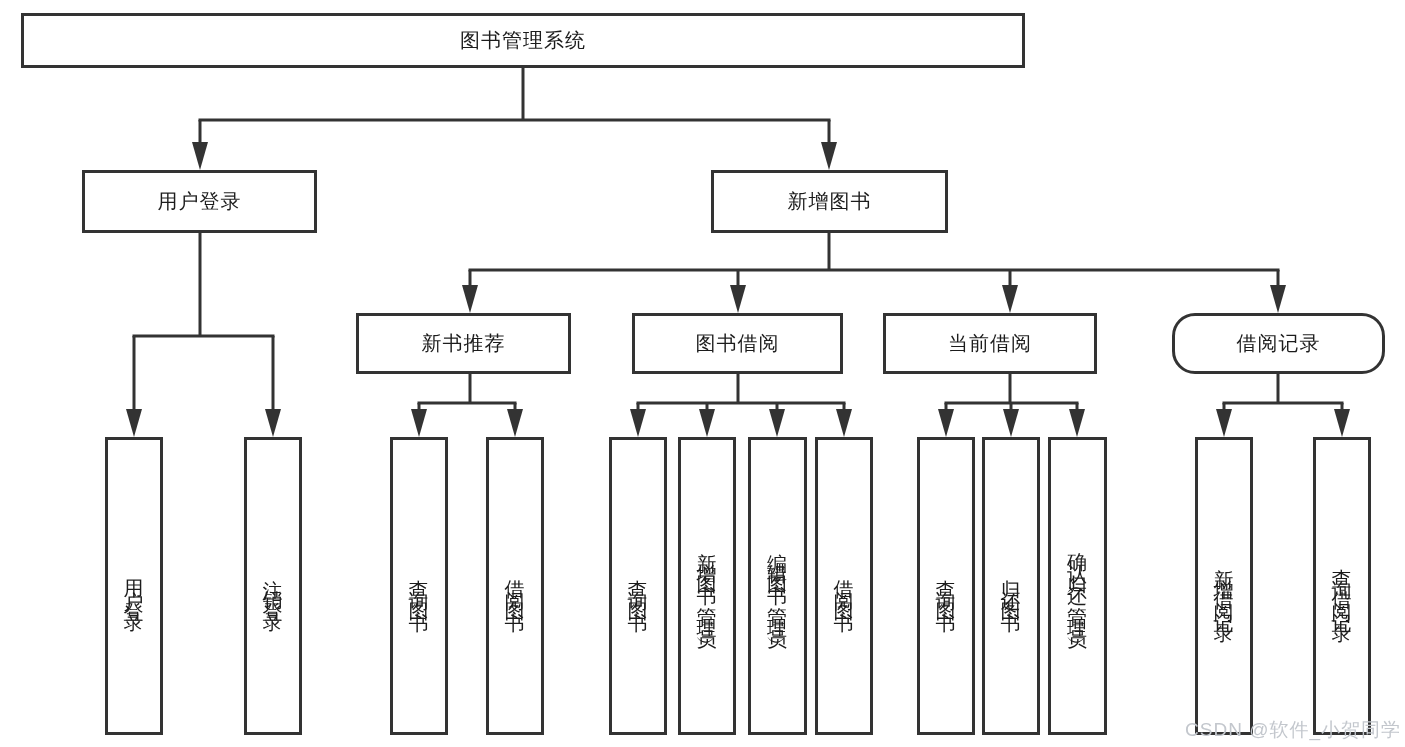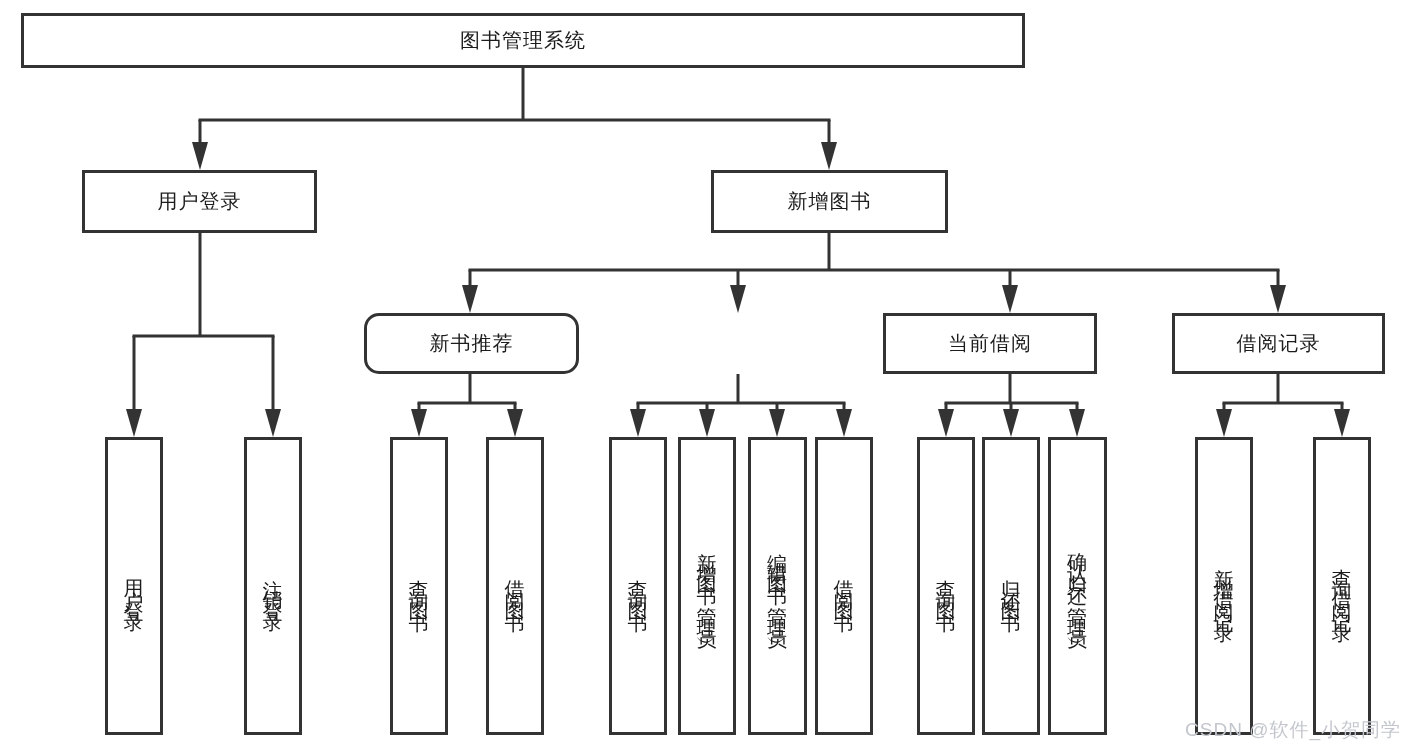--- a/index.html
+++ b/index.html
@@ -120,23 +120,24 @@
       <polygon points="1216,409 1232,409 1224,437"></polygon>
       <polygon points="1334,409 1350,409 1342,437"></polygon>
     </g>
   </svg>
 
   <div class="node" style="left:21px; top:13px; width:1004px; height:55px;">图书管理系统</div>
 
   <div class="node" style="left:82px; top:170px; width:235px; height:63px;">用户登录</div>
   <div class="node" style="left:711px; top:170px; width:237px; height:63px;">新增图书</div>
 
-  <div class="node" style="left:364px; top:313px; width:215px; height:61px;border-radius:15px;">新书推荐</div>
+  <div class="node" style="left:356px; top:313px; width:215px; height:61px;">新书推荐</div>
+  <div class="node" style="left:632px; top:313px; width:211px; height:61px;">图书借阅</div>
   <div class="node" style="left:883px; top:313px; width:214px; height:61px;">当前借阅</div>
-  <div class="node" style="left:1172px; top:313px; width:213px; height:61px;">借阅记录</div>
+  <div class="node" style="left:1172px; top:313px; width:213px; height:61px;border-radius:23px;">借阅记录</div>
 
   <div class="node v-node" style="left:105px; top:437px; width:58px; height:298px;">用户登录</div>
   <div class="node v-node" style="left:244px; top:437px; width:58px; height:298px;">注销登录</div>
 
   <div class="node v-node" style="left:390px; top:437px; width:58px; height:298px;">查询图书</div>
   <div class="node v-node" style="left:486px; top:437px; width:58px; height:298px;">借阅图书</div>
 
   <div class="node v-node" style="left:609px; top:437px; width:58px; height:298px;">查询图书</div>
   <div class="node v-node" style="left:678px; top:437px; width:58px; height:298px;">新增图书（管理员）</div>
   <div class="node v-node" style="left:748px; top:437px; width:59px; height:298px;">编辑图书（管理员）</div>

